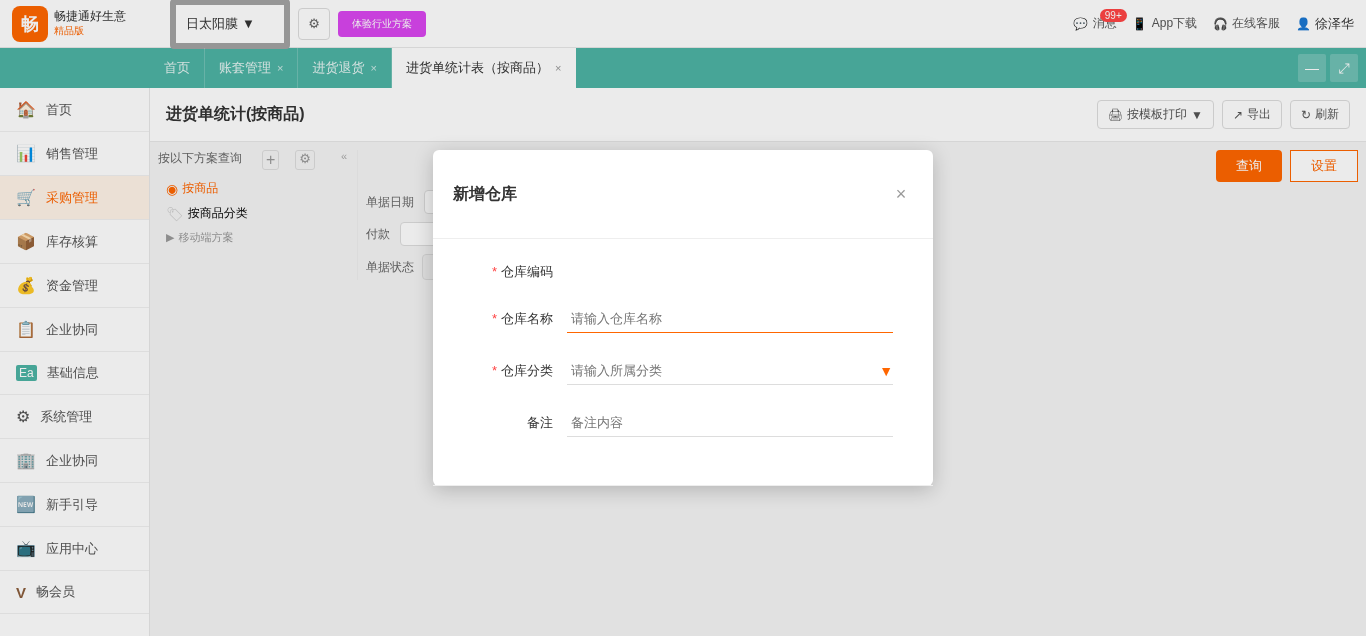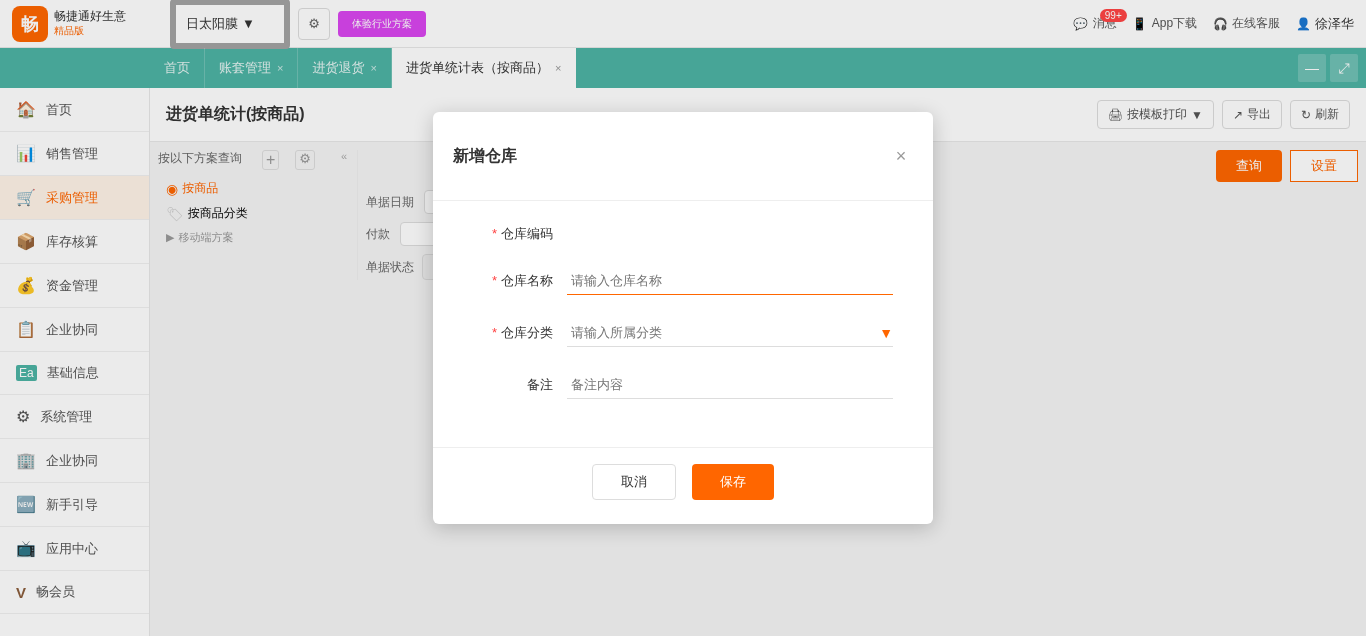--- a/index.html
+++ b/index.html
@@ -496,18 +496,14 @@
 
       <div class="form-row">
         <label class="form-label">
           <span>备注</span>
         </label>
         <input class="form-input" type="text" placeholder="备注内容" style="">
       </div>
 
     </div>
     <div style="border-top:1px solid #eee;"></div>
-    <div class="dialog-footer">
-      <button class="btn-cancel">取消</button>
-      <button class="btn-save">保存</button>
-    </div>
   </div>
 </div>
 
 </body></html>

